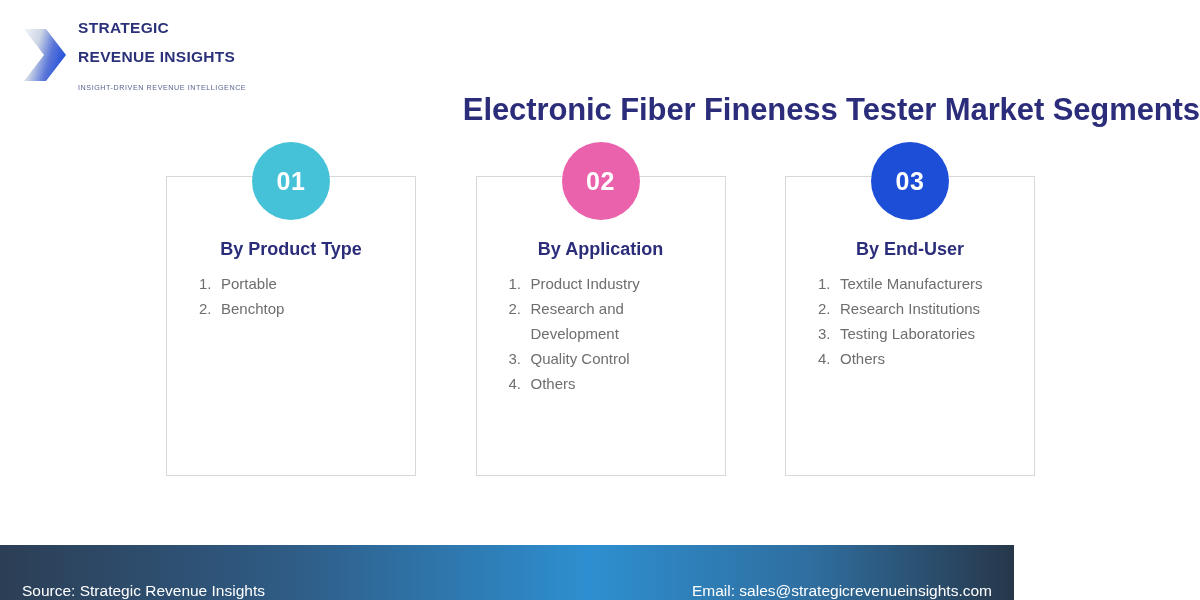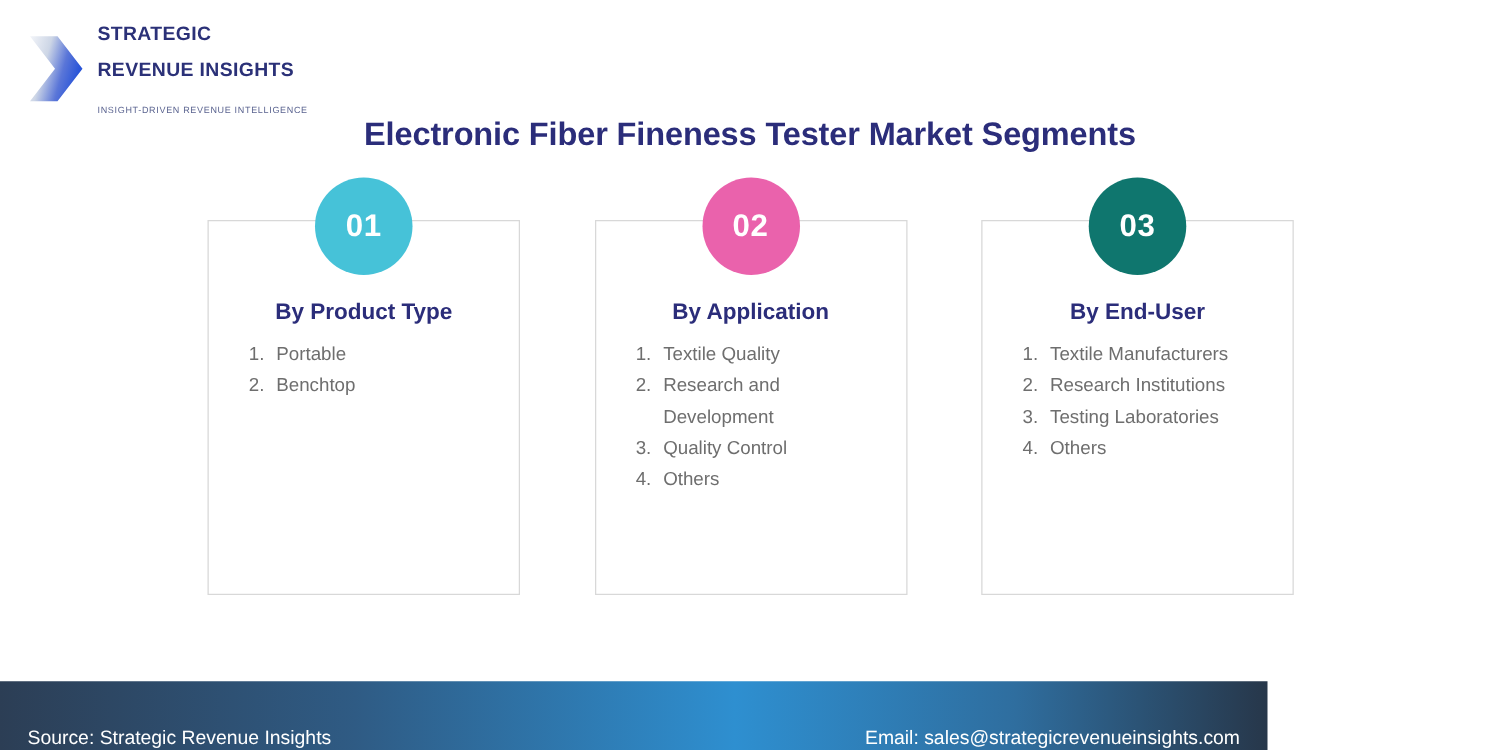--- a/index.html
+++ b/index.html
@@ -58,22 +58,22 @@
     color: #5b6490;
     white-space: nowrap;
   }
 
   
   .page-title {
     position: absolute;
     top: 92px;
     left: 0;
     width: 1200px;
-    text-align: center;
-    font-size: 26px;
+    text-align: right;
+    font-size: 31px;
     font-weight: bold;
     color: #2b2d7a;
     letter-spacing: -0.1px;
   }
 
   
   .cards {
     position: absolute;
     top: 176px;
     left: 166px;
@@ -199,30 +199,30 @@
     <ul class="card-list">
       <li><span class="li-num">1.</span><span>Portable</span></li>
       <li><span class="li-num">2.</span><span>Benchtop</span></li>
     </ul>
   </div>
 
   <div class="card">
     <div class="card-badge" style="background: rgb(234, 98, 172);">02</div>
     <div class="card-title">By Application</div>
     <ul class="card-list">
-      <li><span class="li-num">1.</span><span>Textile Quality</span></li>
+      <li><span class="li-num">1.</span><span>Product Industry</span></li>
       <li><span class="li-num">2.</span><span>Research and
 Development</span></li>
       <li><span class="li-num">3.</span><span>Quality Control</span></li>
       <li><span class="li-num">4.</span><span>Others</span></li>
     </ul>
   </div>
 
   <div class="card">
-    <div class="card-badge" style="background: #0f766e;">03</div>
+    <div class="card-badge" style="background: #1d4ed8;">03</div>
     <div class="card-title">By End-User</div>
     <ul class="card-list">
       <li><span class="li-num">1.</span><span>Textile Manufacturers</span></li>
       <li><span class="li-num">2.</span><span>Research Institutions</span></li>
       <li><span class="li-num">3.</span><span>Testing Laboratories</span></li>
       <li><span class="li-num">4.</span><span>Others</span></li>
     </ul>
   </div>
 
 </div>

